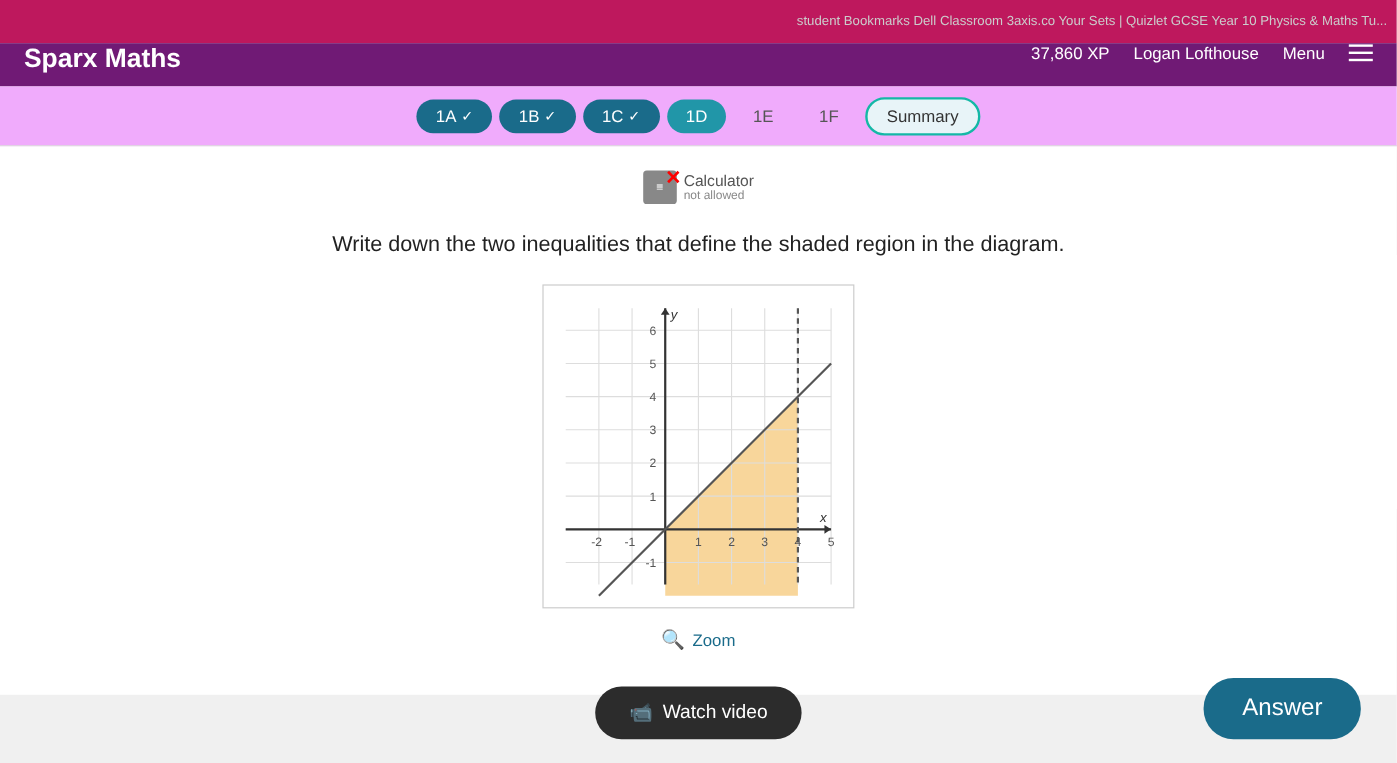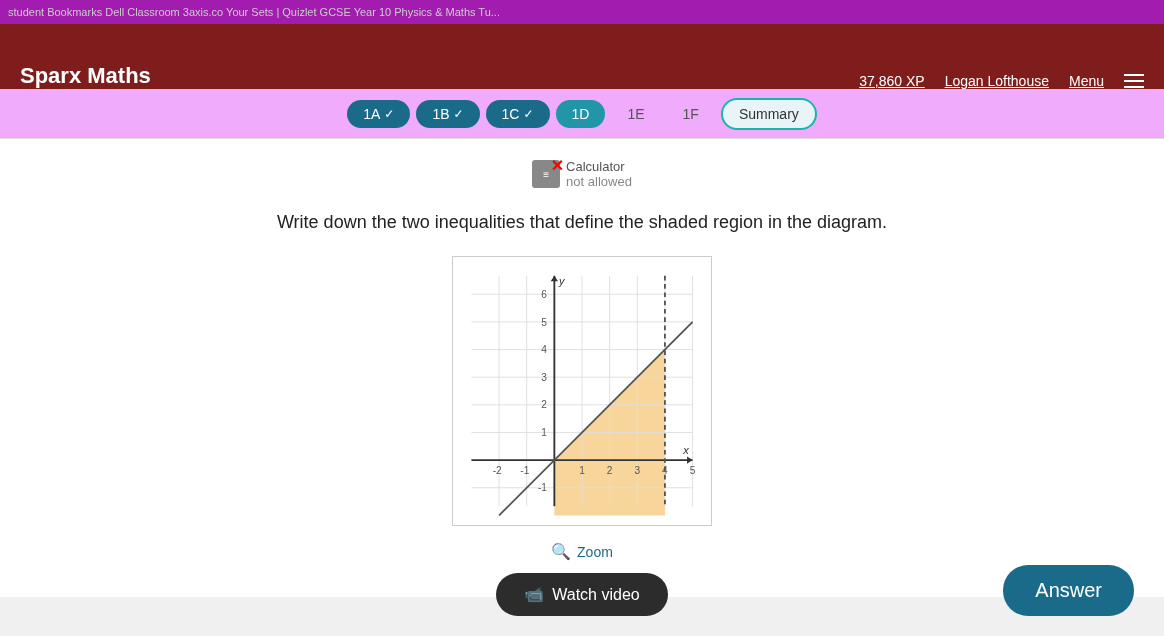--- a/index.html
+++ b/index.html
@@ -7,51 +7,51 @@
       font-family: Arial, sans-serif;
       background: #f0f0f0;
       width: 1164px;
       height: 636px;
       overflow: hidden;
       position: relative;
     }
 
     
     .browser-bar {
-      background: #a21caf;
-      height: 24px;
+      background: #be185d;
+      height: 36px;
       display: flex;
       align-items: center;
       padding: 0 8px;
       font-size: 11px;
       color: #ccc;
       gap: 8px;
+      justify-content: flex-end;
     }
 
     
     .app-header {
-      background: #7f1d1d;
-      height: 65px;
-      display: flex;
-      align-items: flex-end;
+      background: #701a75;
+      height: 36px;
+      display: flex;
+      align-items: flex-start;
       justify-content: space-between;
       padding: 0 20px;
     }
     .app-title {
       color: white;
       font-size: 22px;
       font-weight: bold;
     }
     .header-right {
       display: flex;
       align-items: center;
       gap: 20px;
       color: white;
       font-size: 14px;
-      text-decoration: underline;
     }
     .menu-icon {
       display: flex;
       flex-direction: column;
       gap: 4px;
       cursor: pointer;
     }
     .menu-icon span {
       display: block;
       width: 20px;
@@ -282,21 +282,21 @@
 <div class="main-content">
 
   <div class="bookwork-row">
     <div class="calculator-box">
       <div class="calc-icon">
         <div class="calc-icon-bg">≡</div>
         <span class="cross-overlay">✕</span>
       </div>
       <div>
         <div>Calculator</div>
-        <div style="font-size:13px;color:#888;">not allowed</div>
+        <div style="font-size:10px;color:#888;">not allowed</div>
       </div>
     </div>
   </div>
 
   <div class="question-text">
     <span>Write down the two inequalities that define the </span><strong>shaded</strong><span> region in the diagram.</span>
   </div>
 
   <div class="graph-container">
     <svg width="260" height="270" class="graph-svg" viewBox="-20 -20 280 290">

